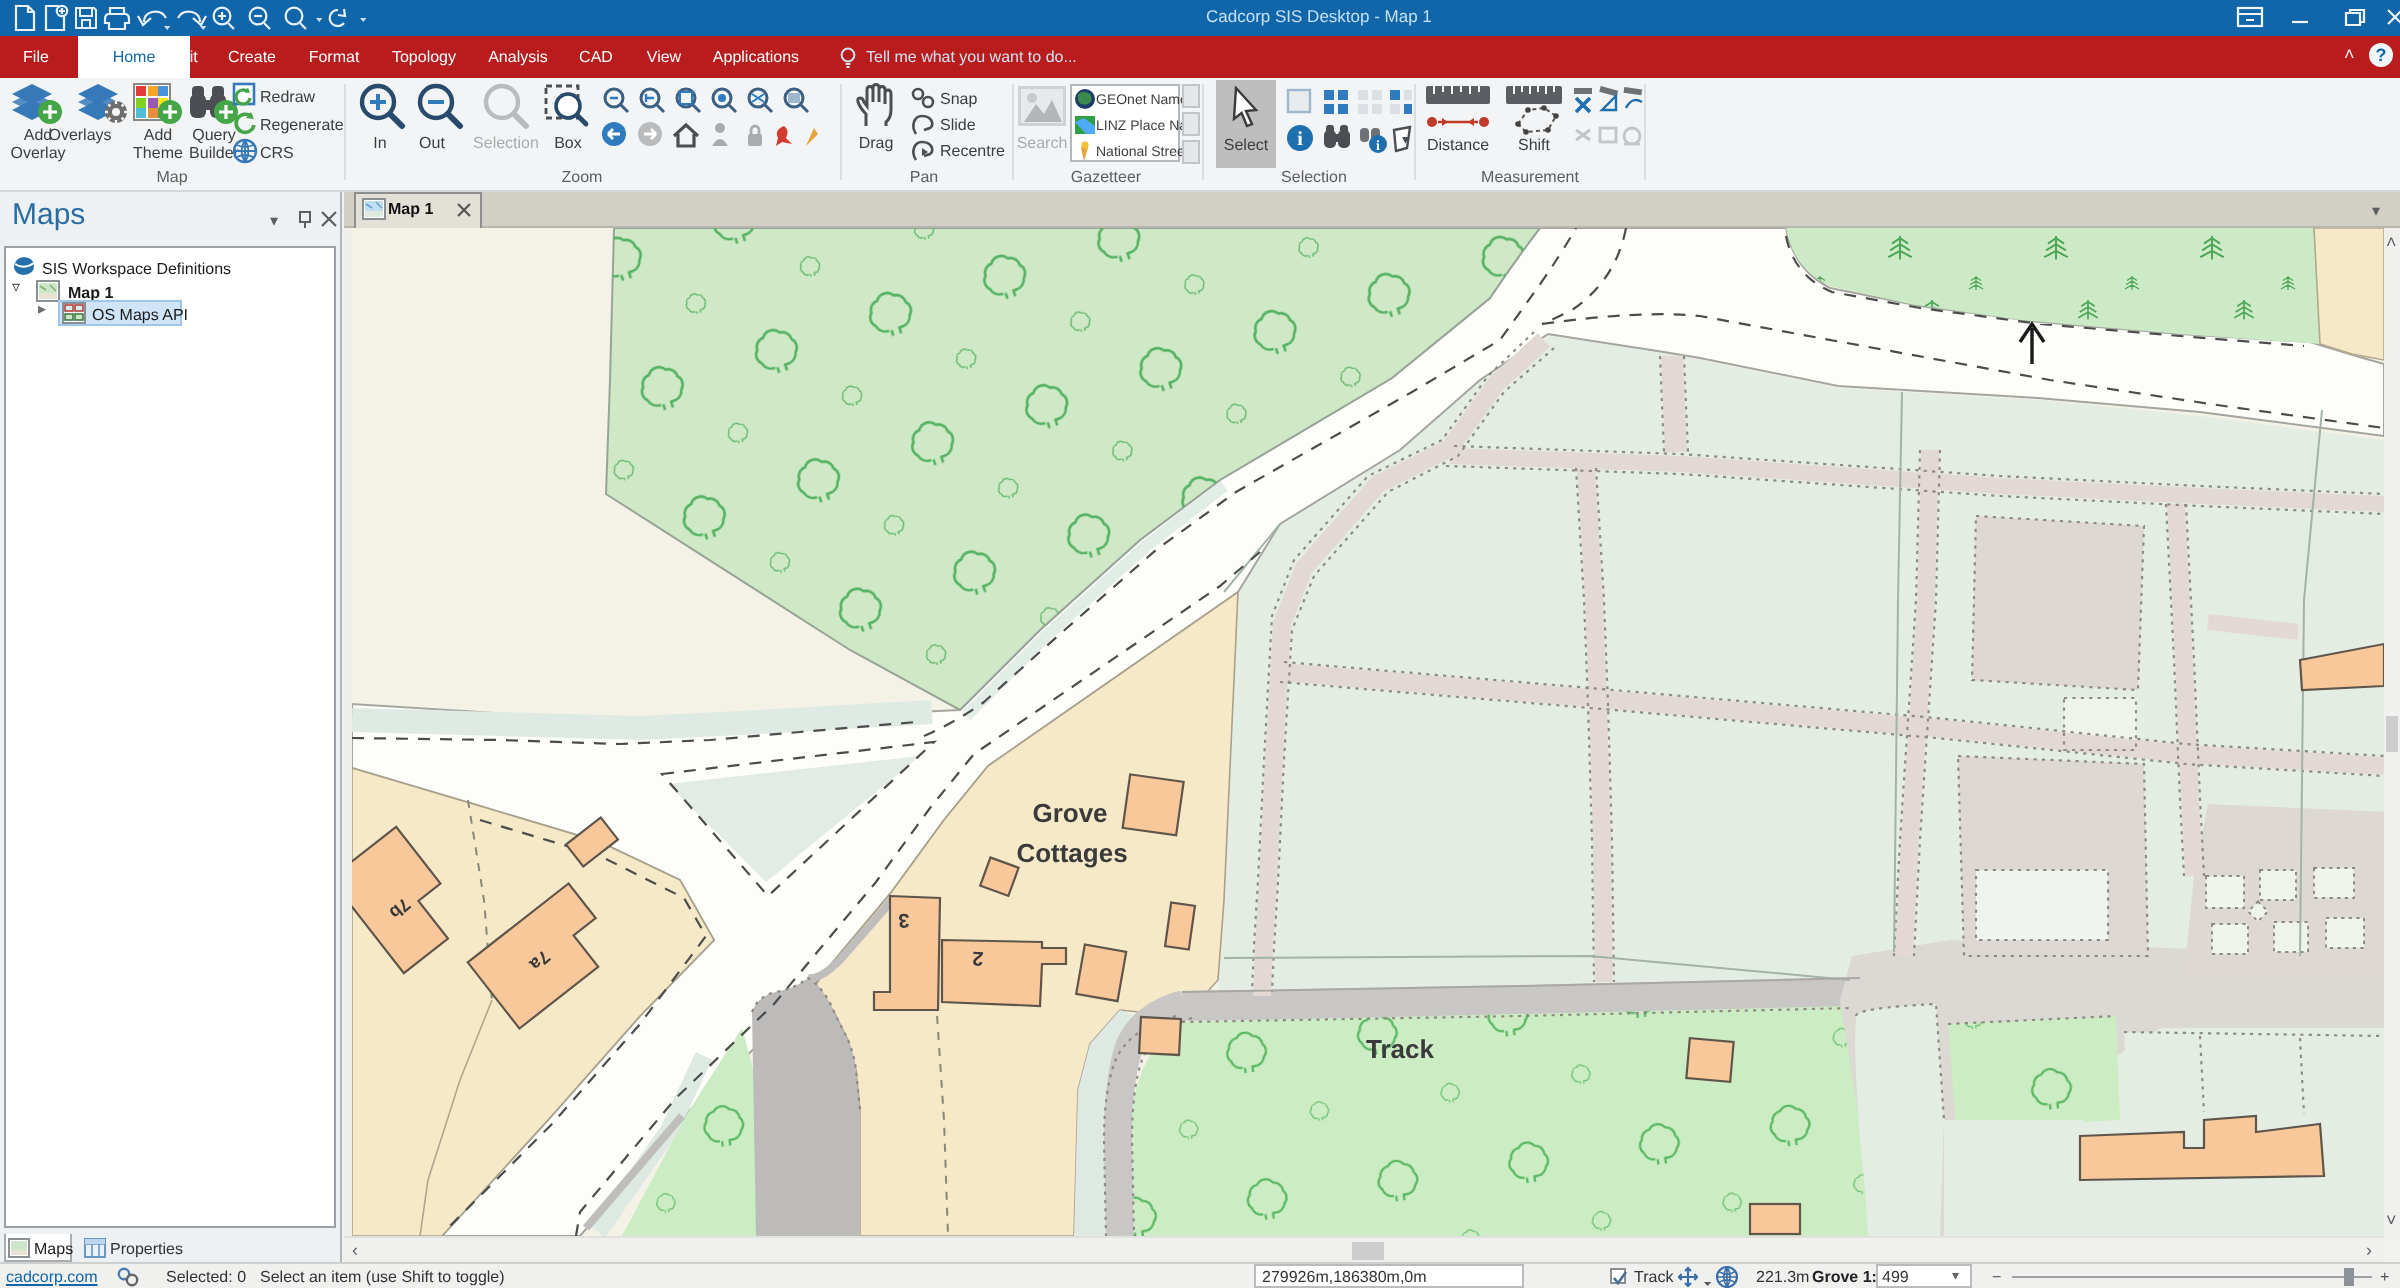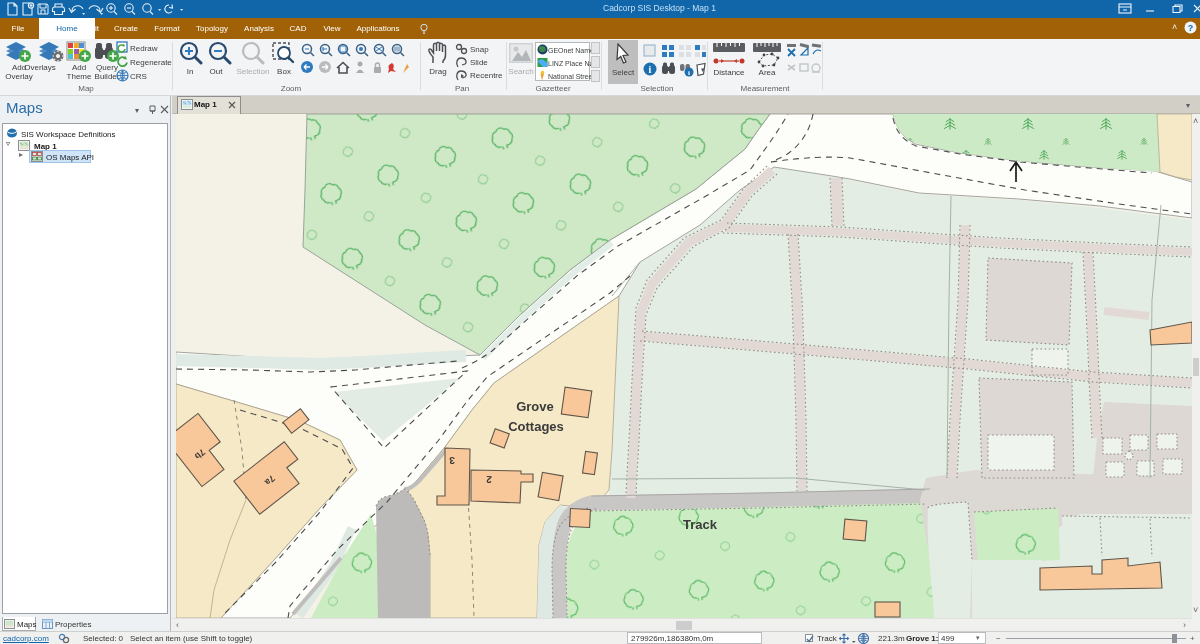--- a/index.html
+++ b/index.html
@@ -2,21 +2,21 @@
 <html><head><meta charset="utf-8">
 <style>
 *{margin:0;padding:0;box-sizing:border-box;}
 html,body{width:1200px;height:644px;overflow:hidden;}
 #app{position:relative;width:1200px;height:644px;font-family:"Liberation Sans",sans-serif;background:#f1f1f0;}
 .abs{position:absolute;}
 
 #titlebar{left:0;top:0;width:1200px;height:18px;background:#1166aa;}
 #title{left:603px;top:3px;color:#c3e0f5;font-size:8.5px;}
 
-#tabrow{left:0;top:18px;width:1200px;height:21px;background:#a16207;}
+#tabrow{left:0;top:18px;width:1200px;height:21px;background:#b91c1c;}
 .rtab{position:absolute;top:0;height:21px;color:#fff;font-size:8px;line-height:21px;text-align:center;}
 .rtab.active{background:#fff;color:#1166aa;}
 
 #ribbon{left:0;top:39px;width:1200px;height:57px;background:#f3f4f5;border-bottom:1px solid #d5d7d9;}
 .gsep{position:absolute;top:3px;width:1px;height:48px;background:#dcdddf;}
 .glabel{position:absolute;top:45px;font-size:8px;color:#5c5e60;width:100px;text-align:center;}
 .btxt{position:absolute;font-size:8px;color:#3b3d3f;text-align:center;line-height:9px;}
 .gray{color:#a9abad;}
 
 #lpanel{left:0;top:96px;width:171px;height:535px;background:#eef1f4;border-right:1px solid #b2b6ba;}
@@ -81,20 +81,21 @@
   <div class="rtab" style="left:147px;width:40px;">Format</div>
   <div class="rtab" style="left:190px;width:44px;">Topology</div>
   <div class="rtab" style="left:238px;width:42px;">Analysis</div>
   <div class="rtab" style="left:284px;width:28px;">CAD</div>
   <div class="rtab" style="left:317px;width:30px;">View</div>
   <div class="rtab" style="left:351px;width:54px;">Applications</div>
   <svg class="abs" style="left:419px;top:5px" width="10" height="12" viewBox="0 0 10 12">
         <circle cx="5" cy="4.5" r="3.2" fill="none" stroke="#cfe2f2" stroke-width="1"></circle>
         <path d="M3.8,9 h2.4 M4.2,10.5 h1.6" stroke="#cfe2f2" stroke-width="1"></path>
       </svg>
+<div class="rtab" style="left:433px;width:200px;text-align:left;color:#cfe2f2;">Tell me what you want to do...</div>
 <div class="abs" style="left:1172px;top:4px;color:#e8f1f8;font-size:9px;">˄</div>
 <svg class="abs" style="left:1184px;top:3px" width="13" height="13" viewBox="0 0 13 13">
         <circle cx="6.5" cy="6.5" r="6" fill="#f0f5fa"></circle>
         <text x="6.5" y="9.5" text-anchor="middle" font-size="9" font-weight="bold" fill="#1166aa" font-family="Liberation Sans">?</text>
       </svg>
 </div>
 <div class="abs" id="ribbon">
 <div class="gsep" style="left:172px"></div><div class="gsep" style="left:420px"></div><div class="gsep" style="left:506px"></div><div class="gsep" style="left:601px"></div><div class="gsep" style="left:707px"></div><div class="gsep" style="left:822px"></div>
 <div class="glabel" style="left:36px">Map</div>
 <div class="glabel" style="left:241px">Zoom</div>
@@ -340,21 +341,21 @@
         <path d="M7,20 L12,13 L20,12 L26,16 L22,23 L11,24 Z" fill="none" stroke="#555" stroke-width="1" stroke-dasharray="2,1.6"></path>
         <g fill="#444">
           <circle cx="7" cy="20" r="1.4"></circle>
           <circle cx="12" cy="13" r="1.4"></circle>
           <circle cx="20" cy="12" r="1.4"></circle>
           <circle cx="26" cy="16" r="1.4"></circle>
           <circle cx="22" cy="23" r="1.4"></circle>
           <circle cx="11" cy="24" r="1.4"></circle>
         </g>
       </svg>
-<div class="btxt" style="left:750px;top:29px;width:34px;">Area</div>
+<div class="btxt" style="left:750px;top:29px;width:34px;">Shift</div>
 <svg class="abs" style="left:786px;top:4px" width="36" height="38" viewBox="0 0 36 38">
         <g>
           <rect x="1" y="1" width="9" height="3" fill="#6e7276"></rect>
           <path d="M2,6 l7,7 M9,6 l-7,7" stroke="#1d6fad" stroke-width="1.8"></path>
         </g>
         <g>
           <rect x="14" y="1" width="9" height="3" fill="#6e7276" transform="rotate(15 18 2)"></rect>
           <path d="M15,12 L22,5 L22,12 Z" fill="none" stroke="#1d6fad" stroke-width="1.2"></path>
         </g>
         <g>

